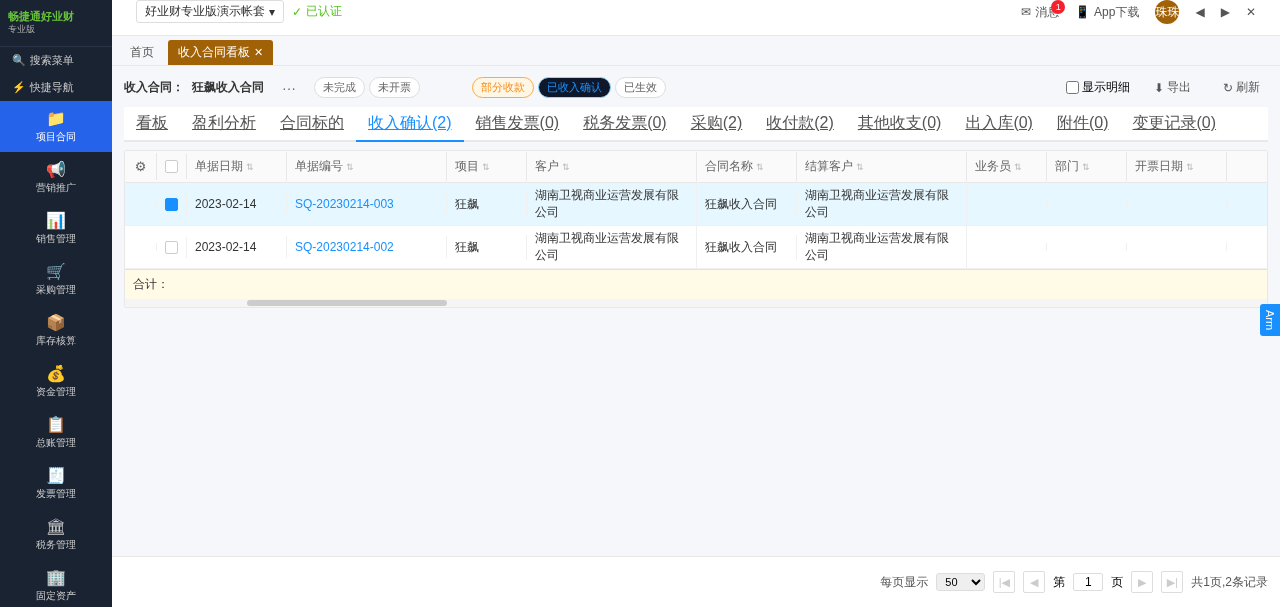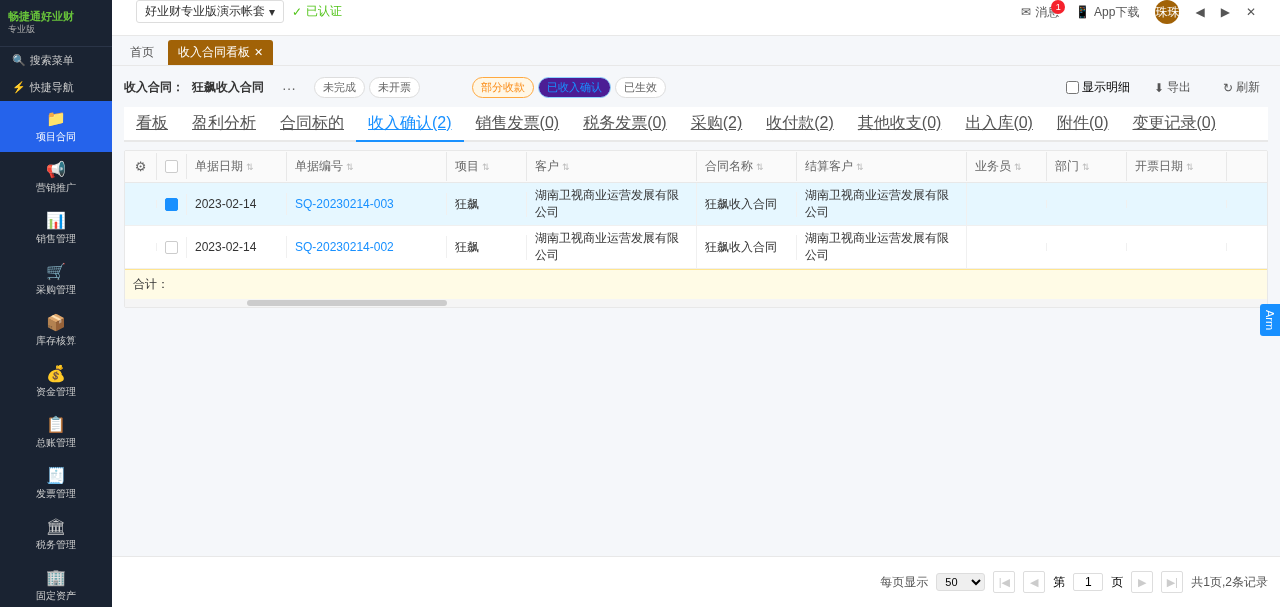--- a/index.html
+++ b/index.html
@@ -40,21 +40,21 @@
 
     
     .content { flex: 1; overflow: auto; padding: 10px 12px; background: #f5f7fa; }
 
     
     .contract-header { display: flex; align-items: center; justify-content: space-between; margin-bottom: 8px; }
     .contract-title { display: flex; align-items: center; gap: 8px; font-size: 13px; font-weight: bold; color: #333; }
     .contract-status-bar { display: flex; align-items: center; gap: 4px; }
     .status-btn { padding: 2px 8px; border-radius: 12px; font-size: 11px; cursor: pointer; border: 1px solid #ddd; background: #fff; color: #666; }
     .status-btn.partial { background: #fff7e6; border-color: #ffa940; color: #fa8c16; margin-left: 48px; }
-    .status-btn.confirmed { background: #4c1d95; border-color: #91d5ff; color: #1890ff; }
+    .status-btn.confirmed { background: #0f172a; border-color: #91d5ff; color: #1890ff; }
     .contract-actions { display: flex; align-items: center; gap: 16px; }
     .action-btn { display: flex; align-items: center; gap: 3px; padding: 3px 8px; cursor: pointer; color: #555; font-size: 12px; border-radius: 3px; }
     .more-btn { cursor: pointer; color: #666; font-size: 14px; padding: 2px 6px; }
 
     
     .inner-tabs { display: flex; border-bottom: 2px solid #e8e8e8; margin-bottom: 8px; background: #fff; }
     .inner-tab { padding: 6px 12px; cursor: pointer; font-size: 16px; color: #555; border-bottom: 2px solid transparent; margin-bottom: -2px; text-decoration: underline; }
     .inner-tab.active { color: #1890ff; border-bottom-color: #1890ff; font-weight: 500; }
 
     

